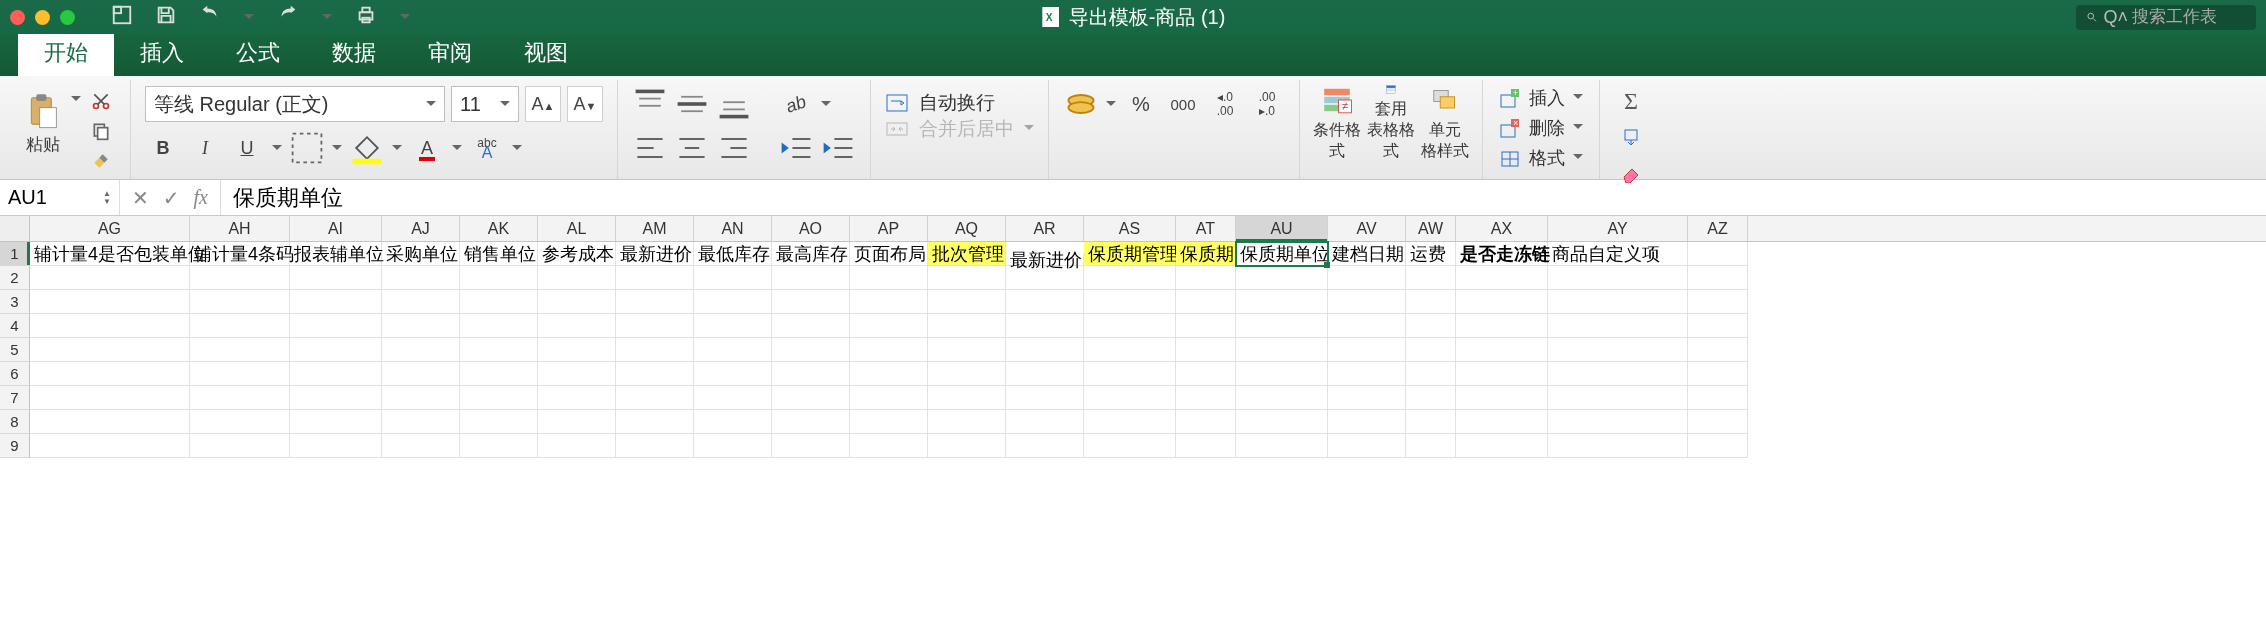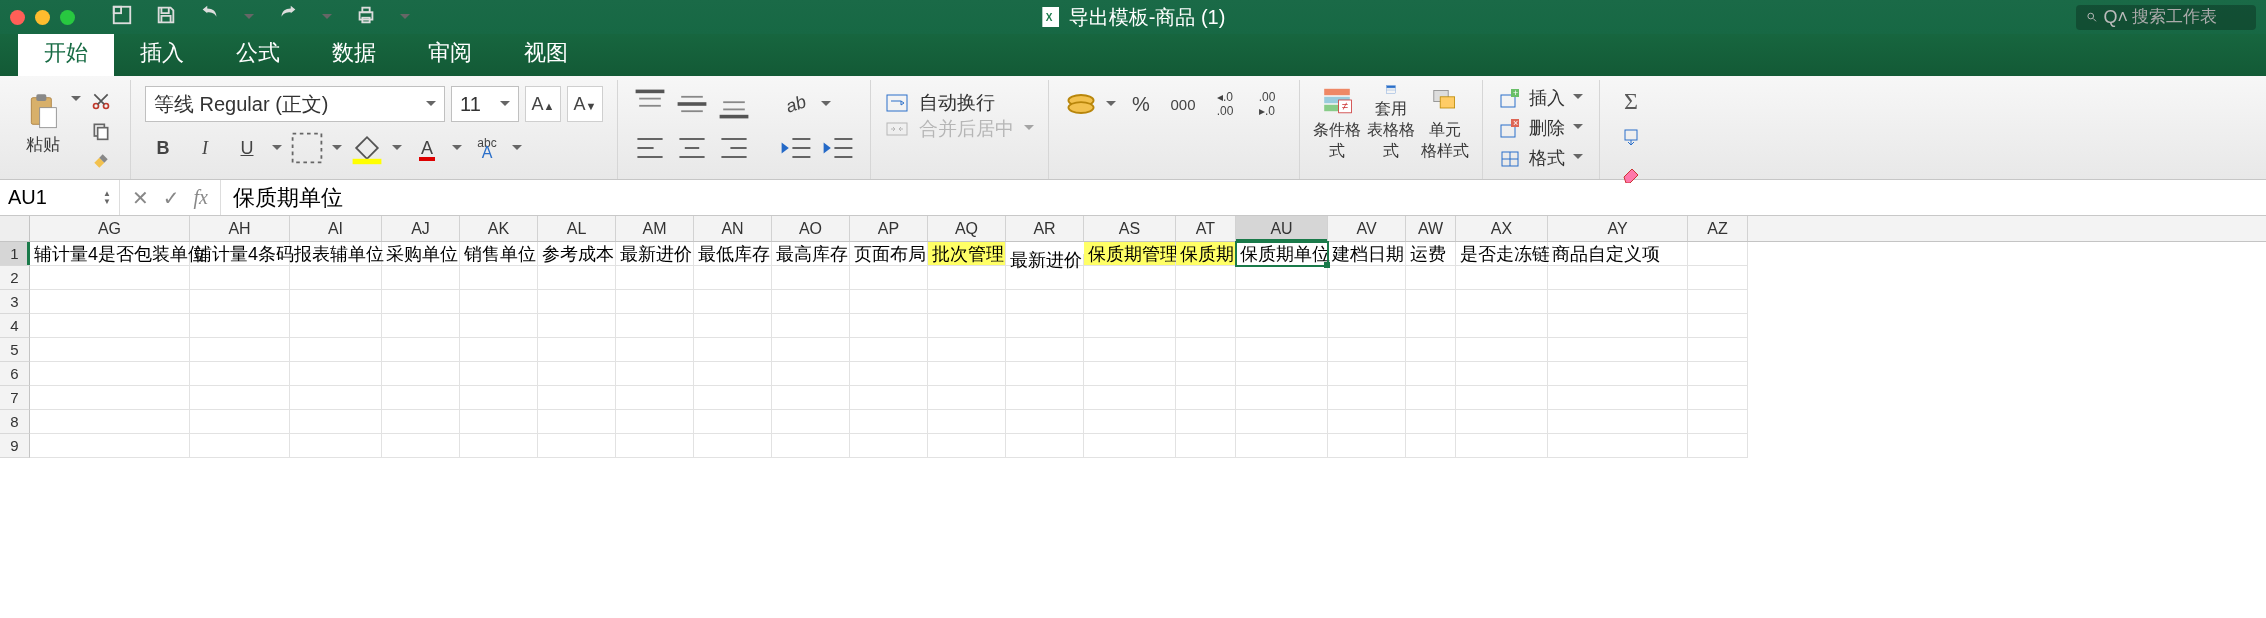--- a/index.html
+++ b/index.html
@@ -475,21 +475,21 @@
         <div class="cell" style="width: 78px;">最低库存</div>
         <div class="cell" style="width: 78px;">最高库存</div>
         <div class="cell" style="width: 78px;">页面布局</div>
         <div class="cell hl" style="width: 78px;">批次管理</div>
         <div class="cell" style="width: 78px; margin-top: 12px;">最新进价</div>
         <div class="cell hl" style="width: 92px;">保质期管理</div>
         <div class="cell hl" style="width: 60px;">保质期</div>
         <div class="cell active" style="width: 92px;">保质期单位</div>
         <div class="cell" style="width: 78px;">建档日期</div>
         <div class="cell" style="width: 50px;">运费</div>
-        <div class="cell" style="width: 92px;">是否走冻链</div>
+        <div class="cell" style="width: 92px; font-weight: bold;">是否走冻链</div>
         <div class="cell" style="width: 140px;">商品自定义项</div>
         <div class="cell" style="width: 60px;"></div>
       </div>
       <div class="row">
         <div class="rh">2</div>
         <div class="cell" style="width: 160px;"></div>
         <div class="cell" style="width: 100px;"></div>
         <div class="cell" style="width: 92px;"></div>
         <div class="cell" style="width: 78px;"></div>
         <div class="cell" style="width: 78px;"></div>

